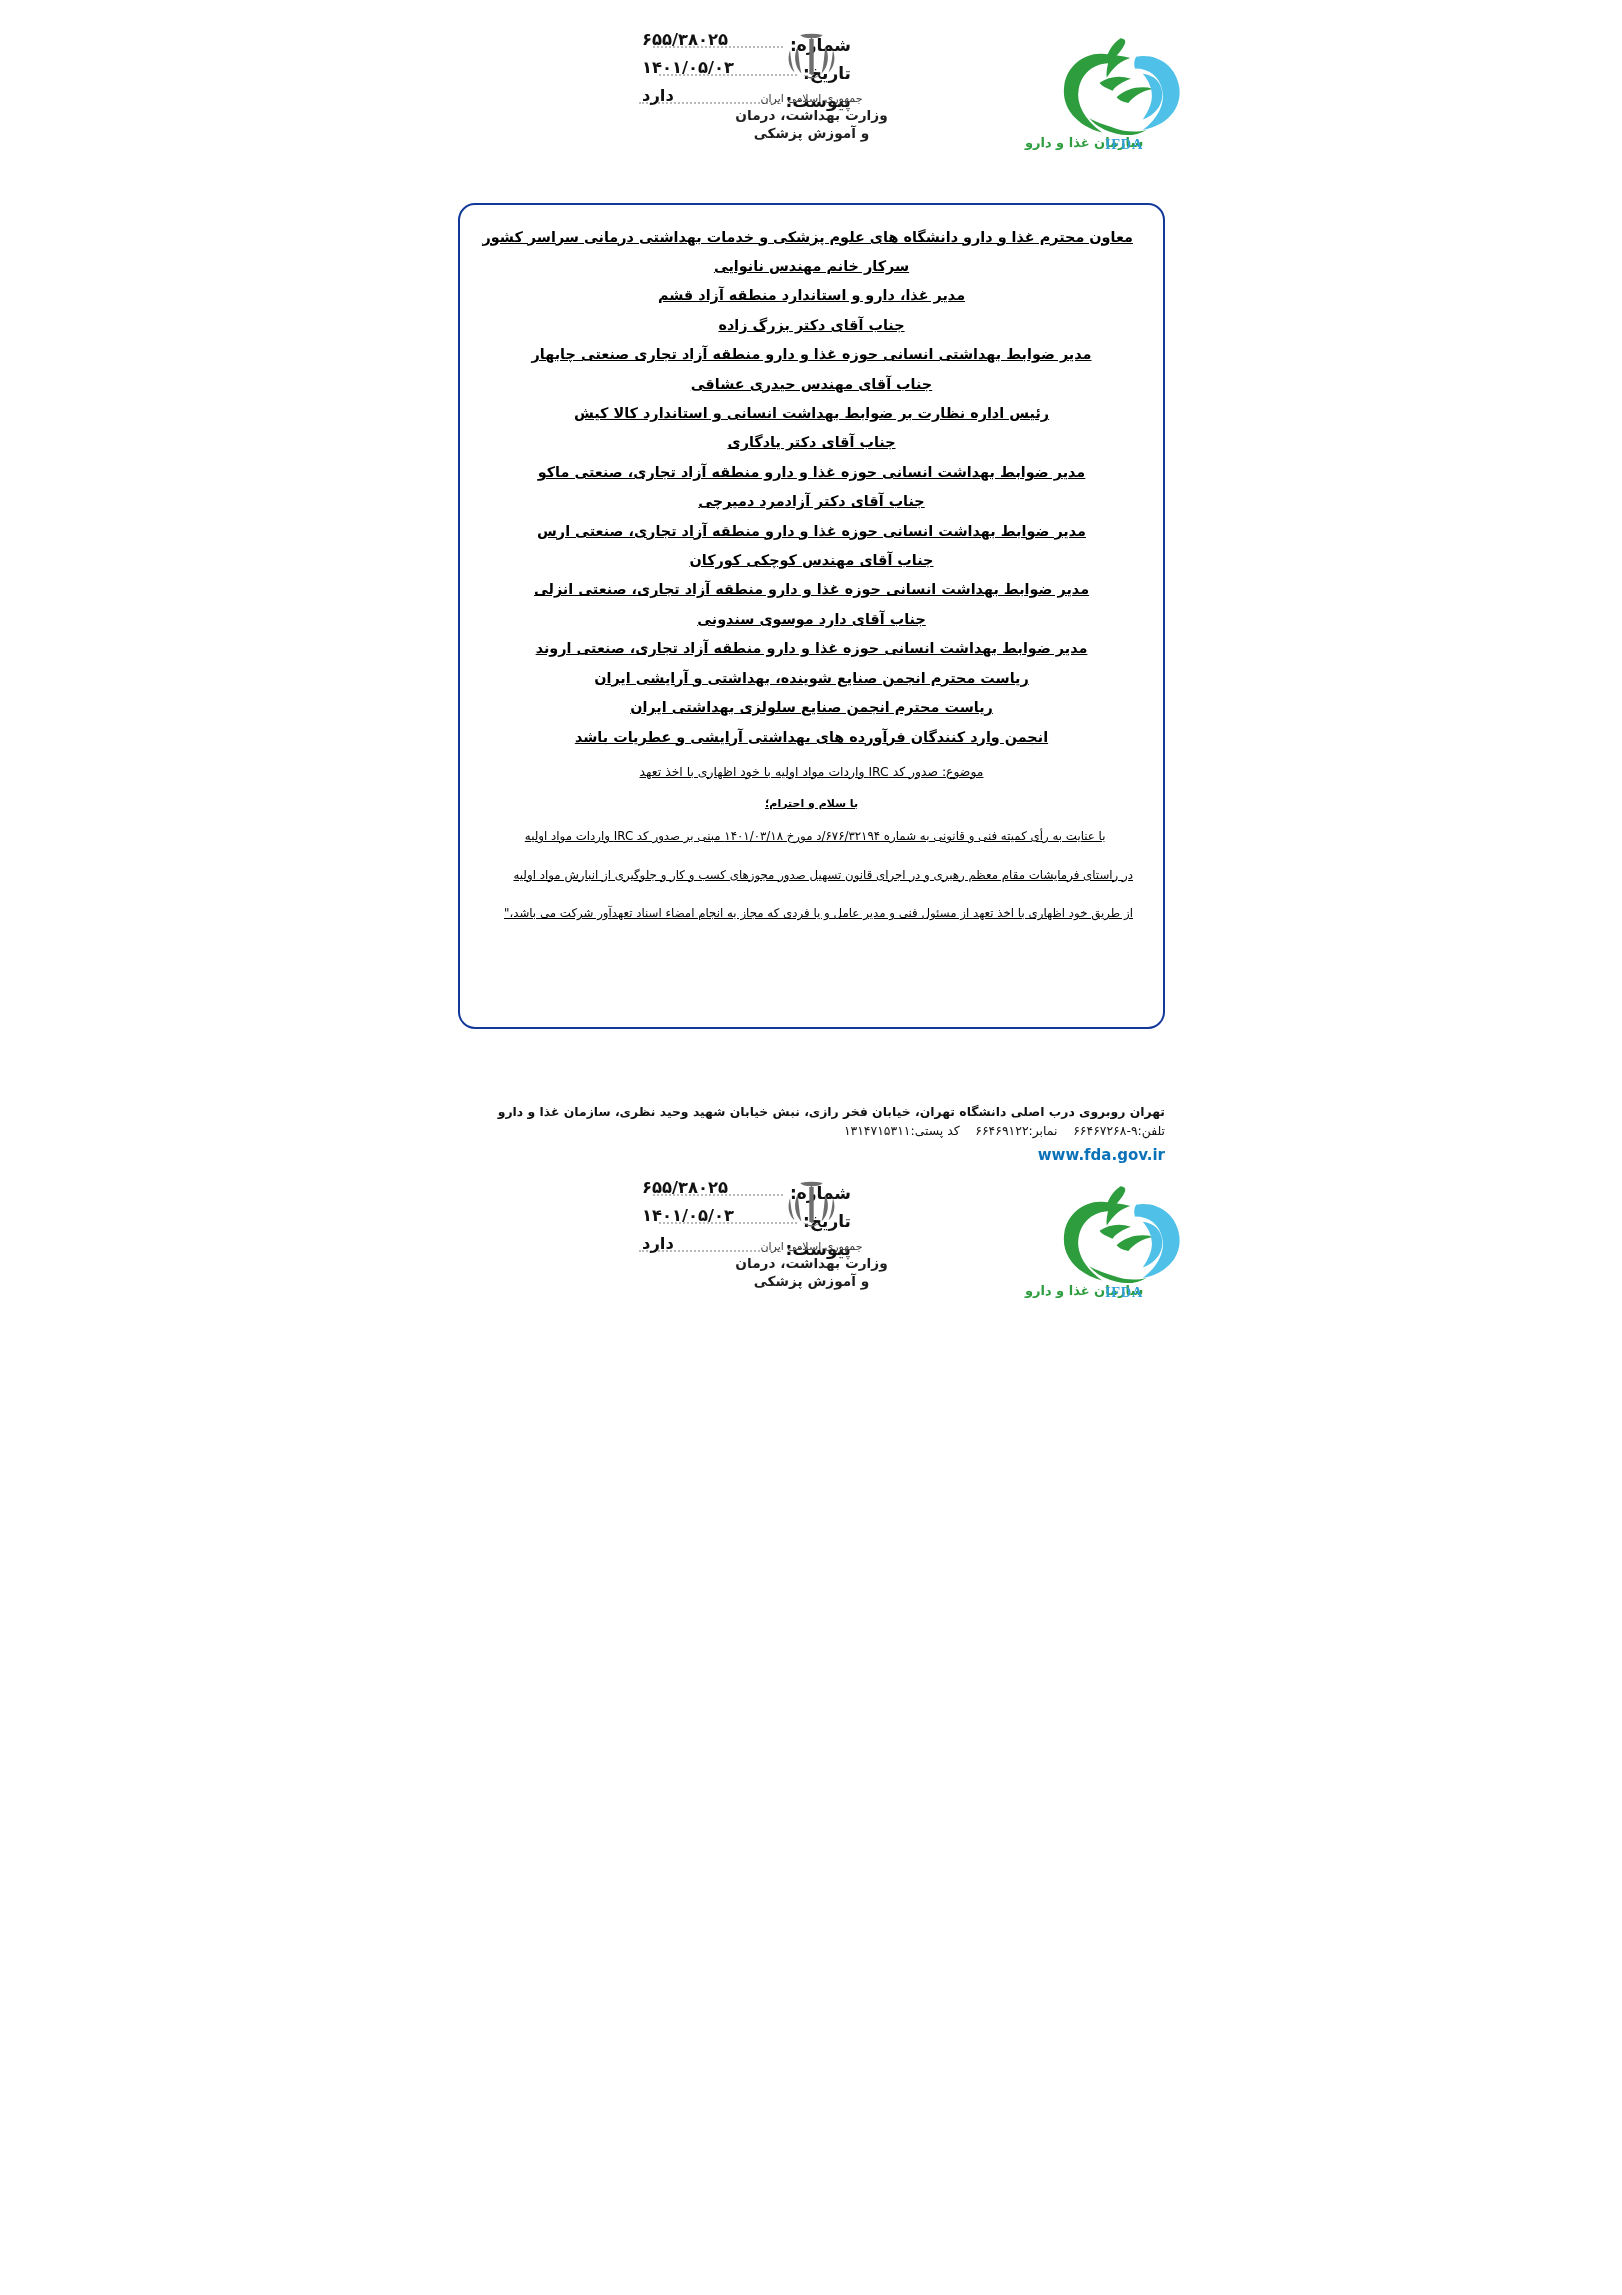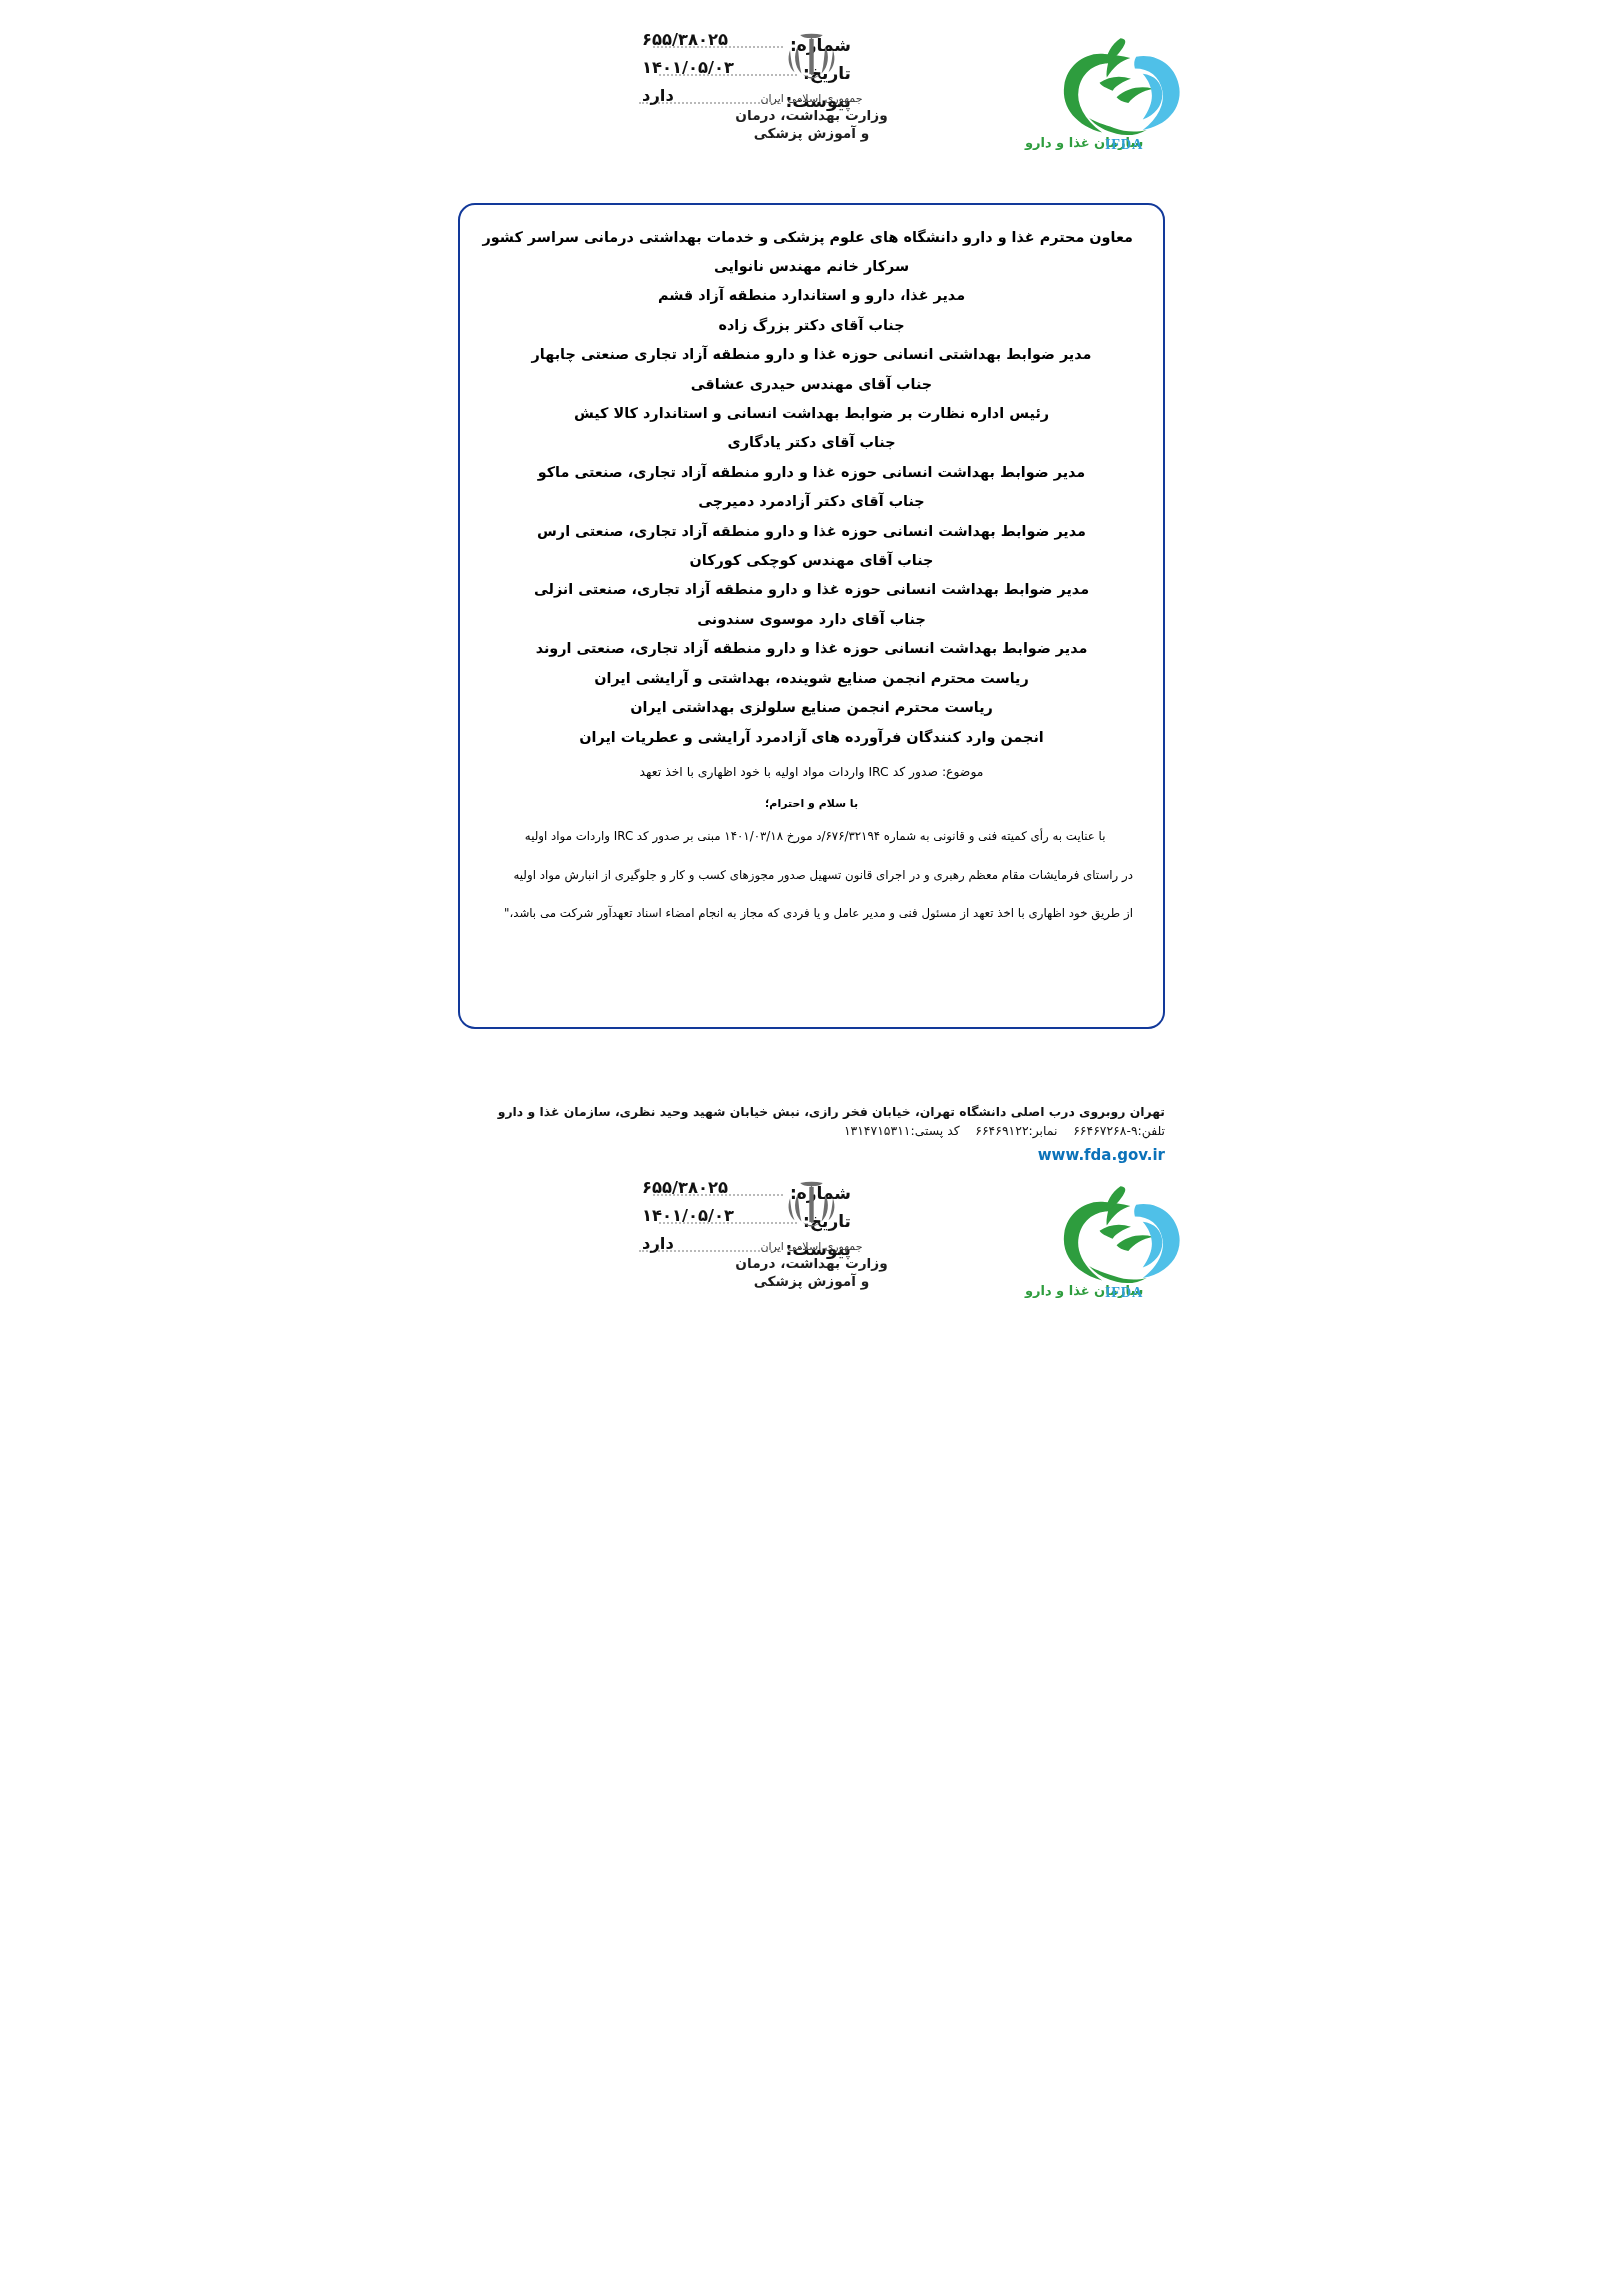--- a/index.html
+++ b/index.html
@@ -139,20 +139,21 @@
     border-radius: 17px;
     box-sizing: border-box;
     background: #fff;
   }
   #frame1 { top: 203px; height: 826px; }
 
   .frame-inner {
     padding: 22px 30px 13px 30px;
     direction: rtl;
     text-align: right;
+    text-decoration: underline;
   }
 
   
   .recipient {
     font-family: "DejaVu Sans", "Liberation Sans", sans-serif;
     font-size: 14.4px;
     font-weight: bold;
     color: #000;
     text-align: center;
     line-height: 1.0;
@@ -292,21 +293,21 @@
       <div class="recipient">جناب آقای دکتر یادگاری</div>
       <div class="recipient">مدیر ضوابط بهداشت انسانی حوزه غذا و دارو منطقه آزاد تجاری، صنعتی ماکو</div>
       <div class="recipient">جناب آقای دکتر آزادمرد دمیرچی</div>
       <div class="recipient">مدیر ضوابط بهداشت انسانی حوزه غذا و دارو منطقه آزاد تجاری، صنعتی ارس</div>
       <div class="recipient">جناب آقای مهندس کوچکی کورکان</div>
       <div class="recipient">مدیر ضوابط بهداشت انسانی حوزه غذا و دارو منطقه آزاد تجاری، صنعتی انزلی</div>
       <div class="recipient">جناب آقای دارد موسوی سندونی</div>
       <div class="recipient">مدیر ضوابط بهداشت انسانی حوزه غذا و دارو منطقه آزاد تجاری، صنعتی اروند</div>
       <div class="recipient">ریاست محترم انجمن صنایع شوینده، بهداشتی و آرایشی ایران</div>
       <div class="recipient">ریاست محترم انجمن صنایع سلولزی بهداشتی ایران</div>
-      <div class="recipient">انجمن وارد کنندگان فرآورده های آزادمرد آرایشی و عطریات ایران</div>
+      <div class="recipient">انجمن وارد کنندگان فرآورده های بهداشتی آرایشی و عطریات باشد</div>
 
       <div class="subject">موضوع: صدور کد IRC واردات مواد اولیه با خود اظهاری با اخذ تعهد</div>
       <div class="salutation">با سلام و احترام؛</div>
 
       <div class="para indent">با عنایت به رأی کمیته فنی و قانونی به شماره ۶۷۶/۳۲۱۹۴/د مورخ ۱۴۰۱/۰۳/۱۸ مبنی بر صدور کد IRC واردات مواد اولیه</div>
       <div class="para">در راستای فرمایشات مقام معظم رهبری و در اجرای قانون تسهیل صدور مجوزهای کسب و کار و جلوگیری از انبارش مواد اولیه</div>
       <div class="para">از طریق خود اظهاری با اخذ تعهد از مسئول فنی و مدیر عامل و یا فردی که مجاز به انجام امضاء اسناد تعهدآور شرکت می باشد،"</div>
     </div>
   </div>
 

